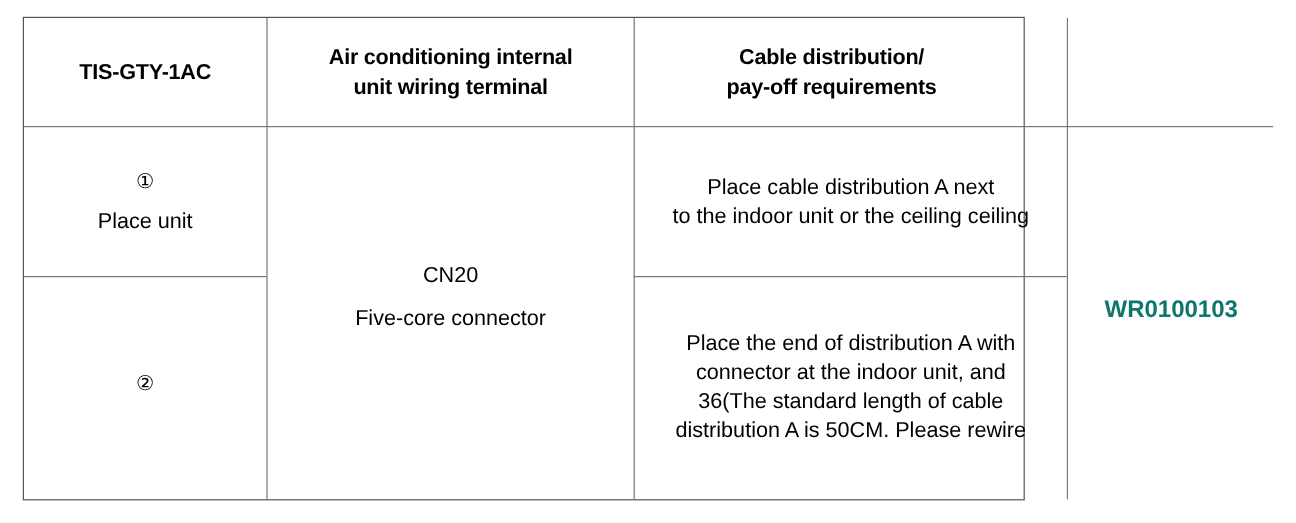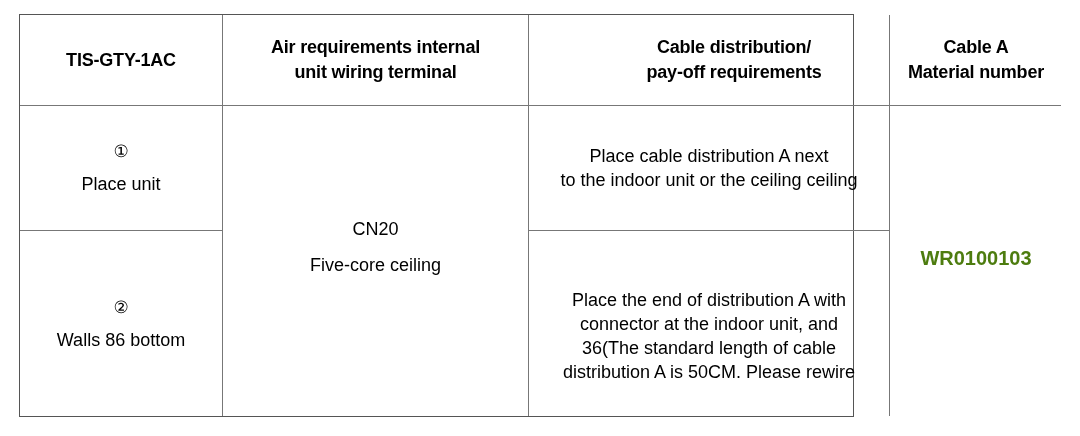--- a/index.html
+++ b/index.html
@@ -7,72 +7,67 @@
       font-family: "Liberation Sans", sans-serif; color: #000; }
     .tbl { position: absolute; left: 19px; top: 14px; width: 835px; height: 403px;
       border: 1px solid #555; box-sizing: border-box; }
     .cell { position: absolute; display: flex; flex-direction: column; align-items: center;
       justify-content: center; text-align: center; box-sizing: border-box; font-size: 18px;
       line-height: 24px; }
     .vl { position: absolute; top: 0; bottom: 0; width: 1px; background: #777; }
     .hl { position: absolute; height: 1px; background: #777; }
     .hdr { font-weight: bold; font-size: 18px; line-height: 25px; letter-spacing: -0.2px; }
     .num { font-size: 17px; margin-bottom: 8px; }
-    .red { color: #4d7c0f; font-weight: bold; font-size: 20px; }
+    .red { color: #0f766e; font-weight: bold; font-size: 20px; }
   </style>
 </head>
 <body>
 
 <div class="tbl">
 
   <div class="vl" style="left:202px"></div>
   <div class="vl" style="left:508px"></div>
   <div class="vl" style="left:869px"></div>
 
   <div class="hl" style="left:0; width:1041px; top:90px"></div>
   <div class="hl" style="left:0; width:202px; top:215px"></div>
   <div class="hl" style="left:508px; width:361px; top:215px"></div>
 
   <div class="cell hdr" style="left:0; top:0; width:202px; height:90px;">
     <span>TIS-GTY-1AC</span>
   </div>
   <div class="cell hdr" style="left:203px; top:0; width:305px; height:90px; justify-content:flex-start; padding-top:20px;">
-    <span>Air requirements internal</span>
+    <span>Air conditioning internal</span>
     <span>unit wiring terminal</span>
   </div>
-  <div class="cell hdr" style="left:534px; top:0; width:360px; height:90px; justify-content:flex-start; padding-top:20px;">
+  <div class="cell hdr" style="left:493px; top:0; width:360px; height:90px; justify-content:flex-start; padding-top:20px;">
     <span>Cable distribution/</span>
     <span>pay-off requirements</span>
-  </div>
-  <div class="cell hdr" style="left:870px; top:0; width:172px; height:90px;">
-    <span>Cable A</span>
-    <span>Material number</span>
   </div>
 
   <div class="cell" style="left:0; top:91px; width:202px; height:124px;">
     <span class="num">①</span>
     <span>Place unit</span>
   </div>
 
   <div class="cell" style="left:0; top:216px; width:202px; height:186px;">
     <span class="num">②</span>
-    <span>Walls 86 bottom</span>
   </div>
 
   <div class="cell" style="left:203px; top:91px; width:305px; height:311px;">
     <span style="margin-bottom:12px; margin-top:-30px;">CN20</span>
-    <span>Five-core ceiling</span>
+    <span>Five-core connector</span>
   </div>
 
   <div class="cell" style="left:509px; top:91px; width:360px; height:124px;">
     <span>Place cable distribution A next</span>
     <span>to the indoor unit or the ceiling ceiling</span>
   </div>
 
-  <div class="cell" style="left:509px; top:228px; width:360px; height:186px;text-align:right;">
+  <div class="cell" style="left:509px; top:214px; width:360px; height:186px;text-align:right;">
     <span>Place the end of distribution A with</span>
     <span>connector at the indoor unit, and</span>
     <span>36(The standard length of cable</span>
     <span>distribution A is 50CM. Please rewire</span>
   </div>
 
   <div class="cell" style="left:870px; top:91px; width:172px; height:311px; justify-content:flex-start; padding-top:140px;">
     <span class="red">WR0100103</span>
   </div>
 </div>

